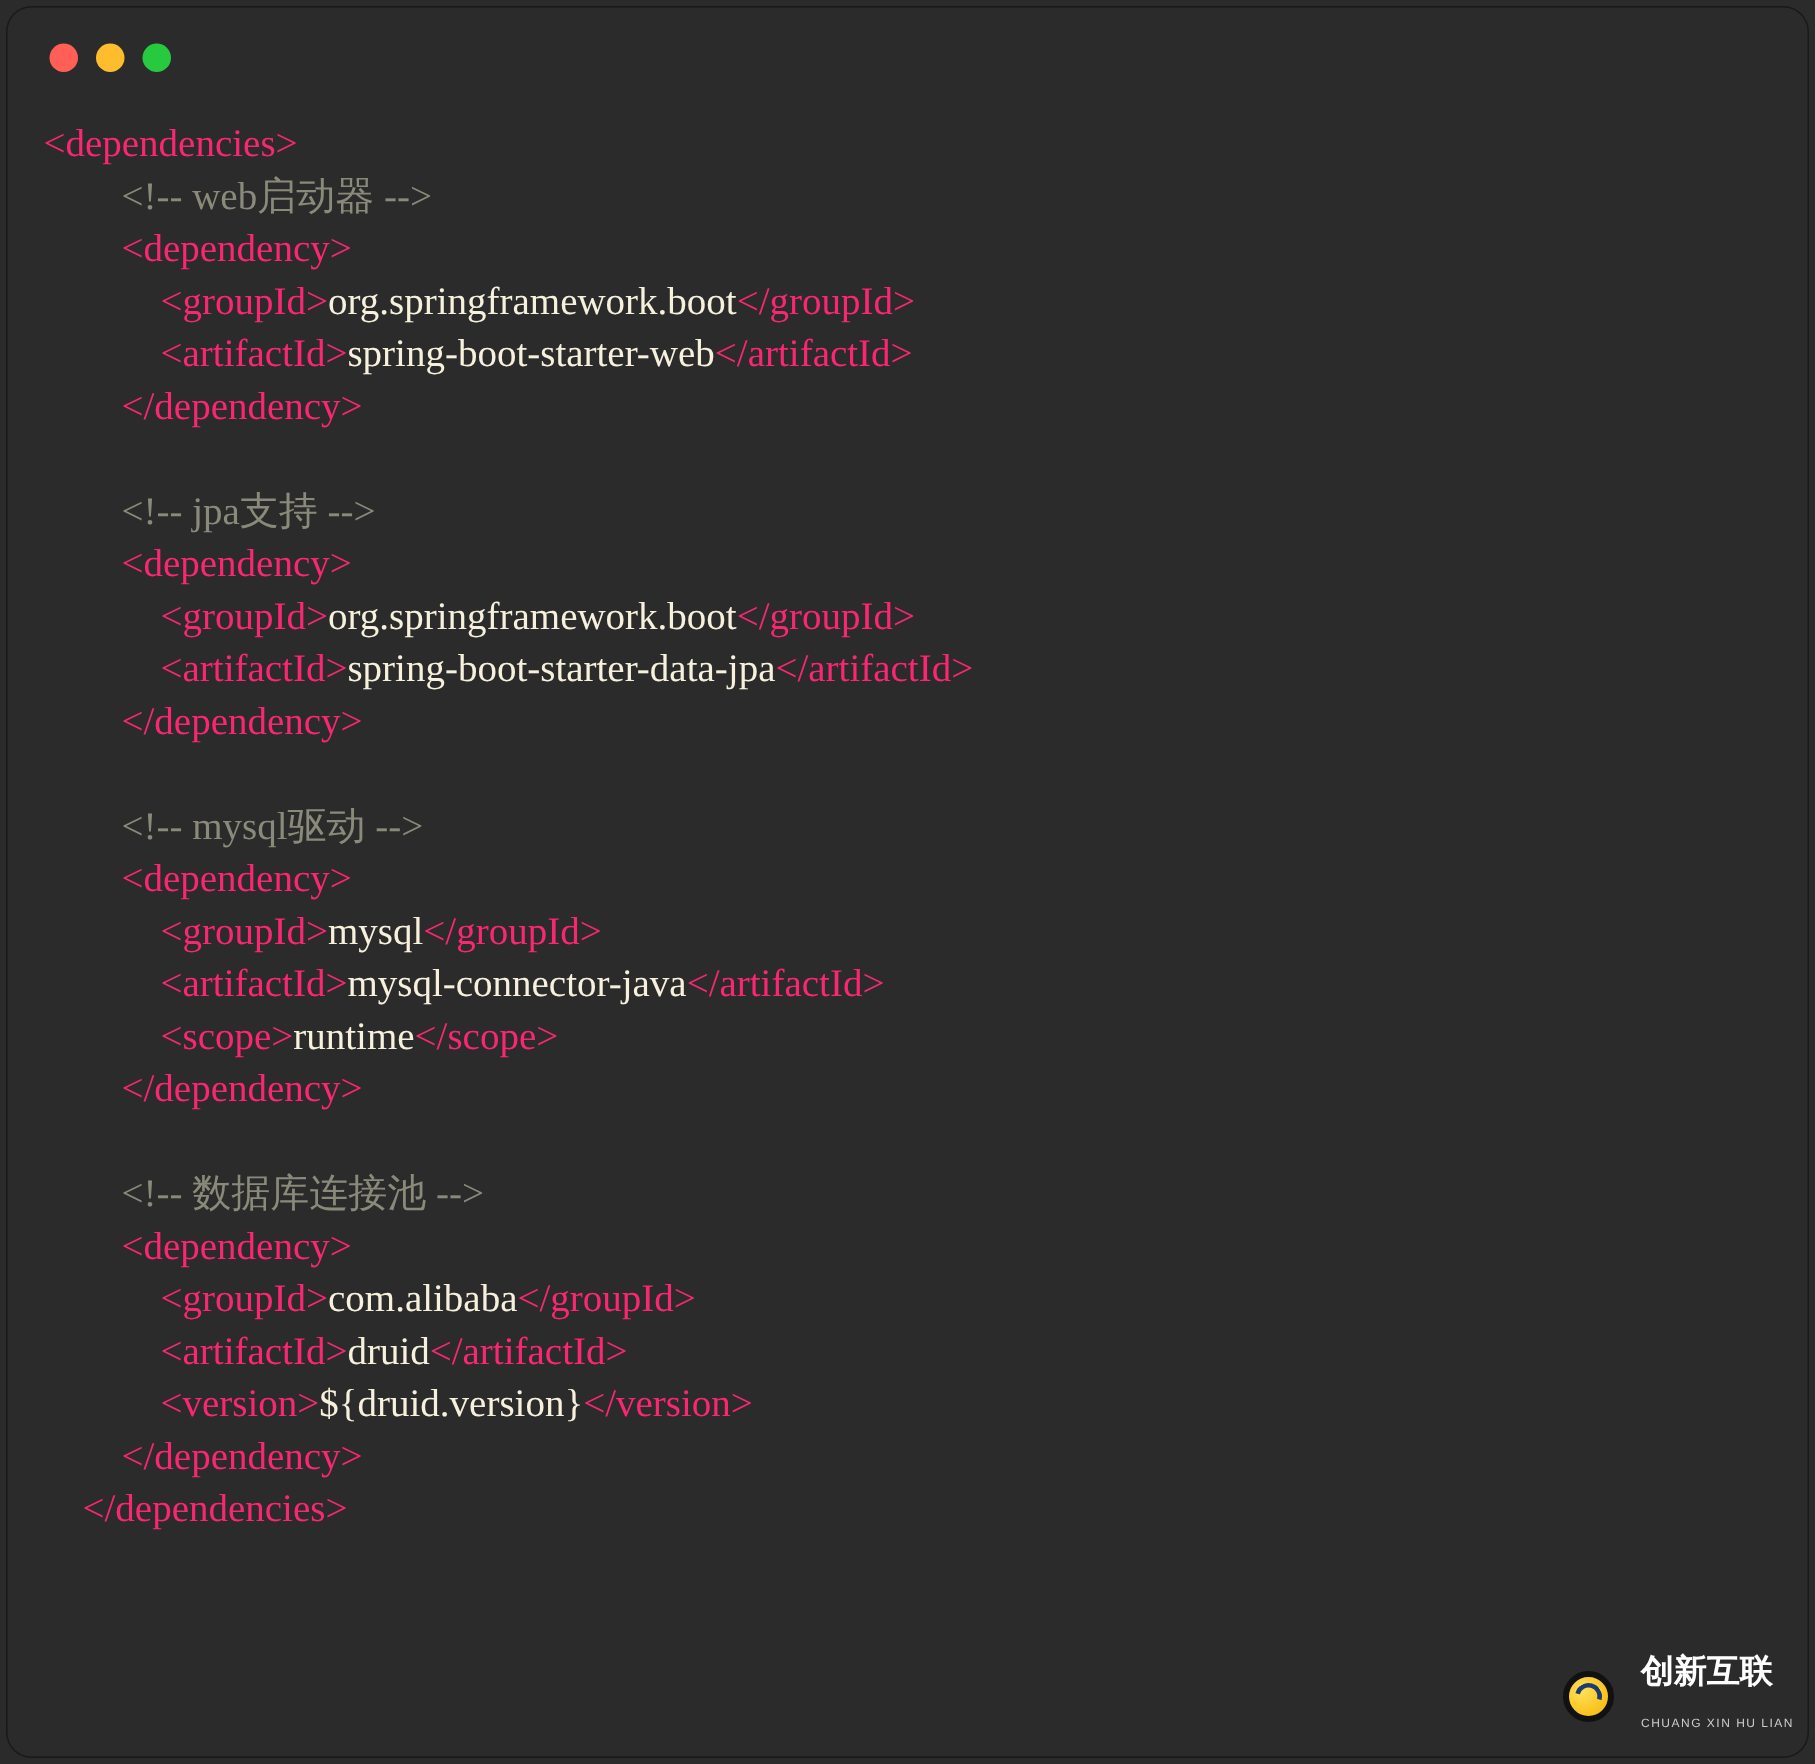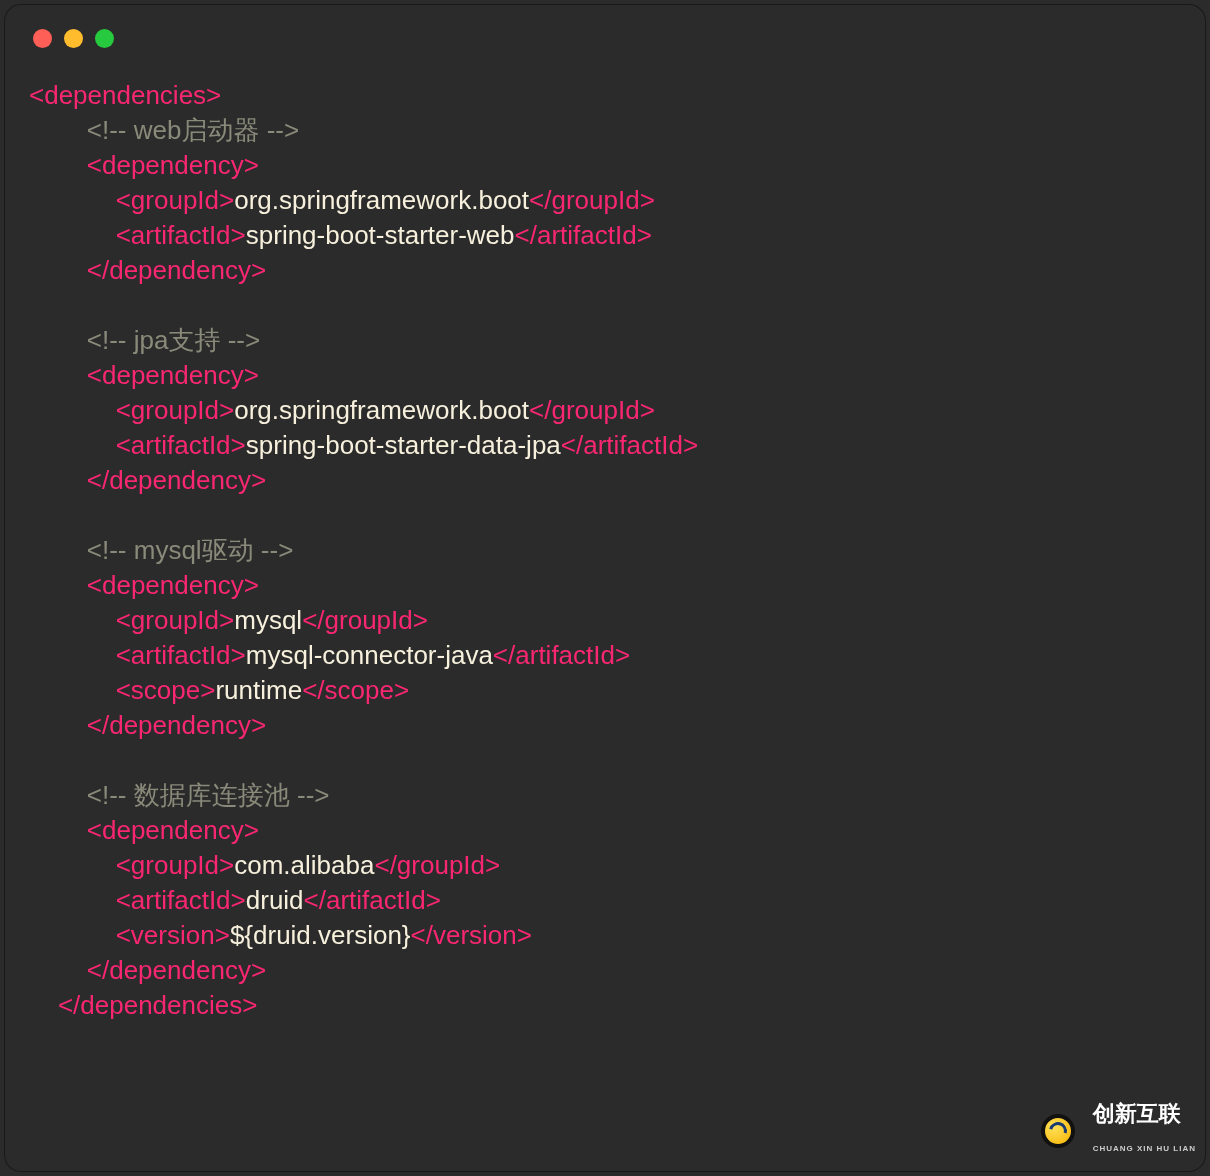--- a/index.html
+++ b/index.html
@@ -25,32 +25,32 @@
     display:flex;align-items:center;gap:12px;
     padding:24px 28px 10px 28px;
   }
   .dot{width:19px;height:19px;border-radius:50%;}
   .red{background:#ff5f56;}
   .yellow{background:#ffbd2e;}
   .green{background:#27c93f;}
   pre.code{
     margin:0;
     padding:20px 24px 24px 24px;
-    font-family:Liberation Sans, sans-serif;
+    font-family:Liberation Serif, serif;
     white-space:pre;
   }
   .tag{color:#f92672;}
   .comment{color:#8a8a7a;}
   .txt{color:#f6f0dc;}
   .logo{
     position:absolute;right:14px;bottom:10px;
     display:flex;align-items:center;gap:18px;
     color:#fff;font-family:sans-serif;font-size:22px;font-weight:700;
   }
-  .logo-sub{font-size:8px;font-weight:700;letter-spacing:1px;color:#ccc;display:block;}
+  .logo-sub{font-size:8px;font-weight:400;letter-spacing:1px;color:#ccc;display:block;}
   .logo-badge{
     width:34px;height:34px;border-radius:50%;
     background:radial-gradient(circle at 35% 35%,#ffe15a,#f7b300);
     border:4px solid #111;box-sizing:border-box;position:relative;
   }
   .logo-badge:after{
     content:"";position:absolute;inset:4px;border:3px solid #1b3b73;border-radius:50%;
     border-left-color:transparent;border-bottom-color:transparent;transform:rotate(-30deg);
   }
 </style>

